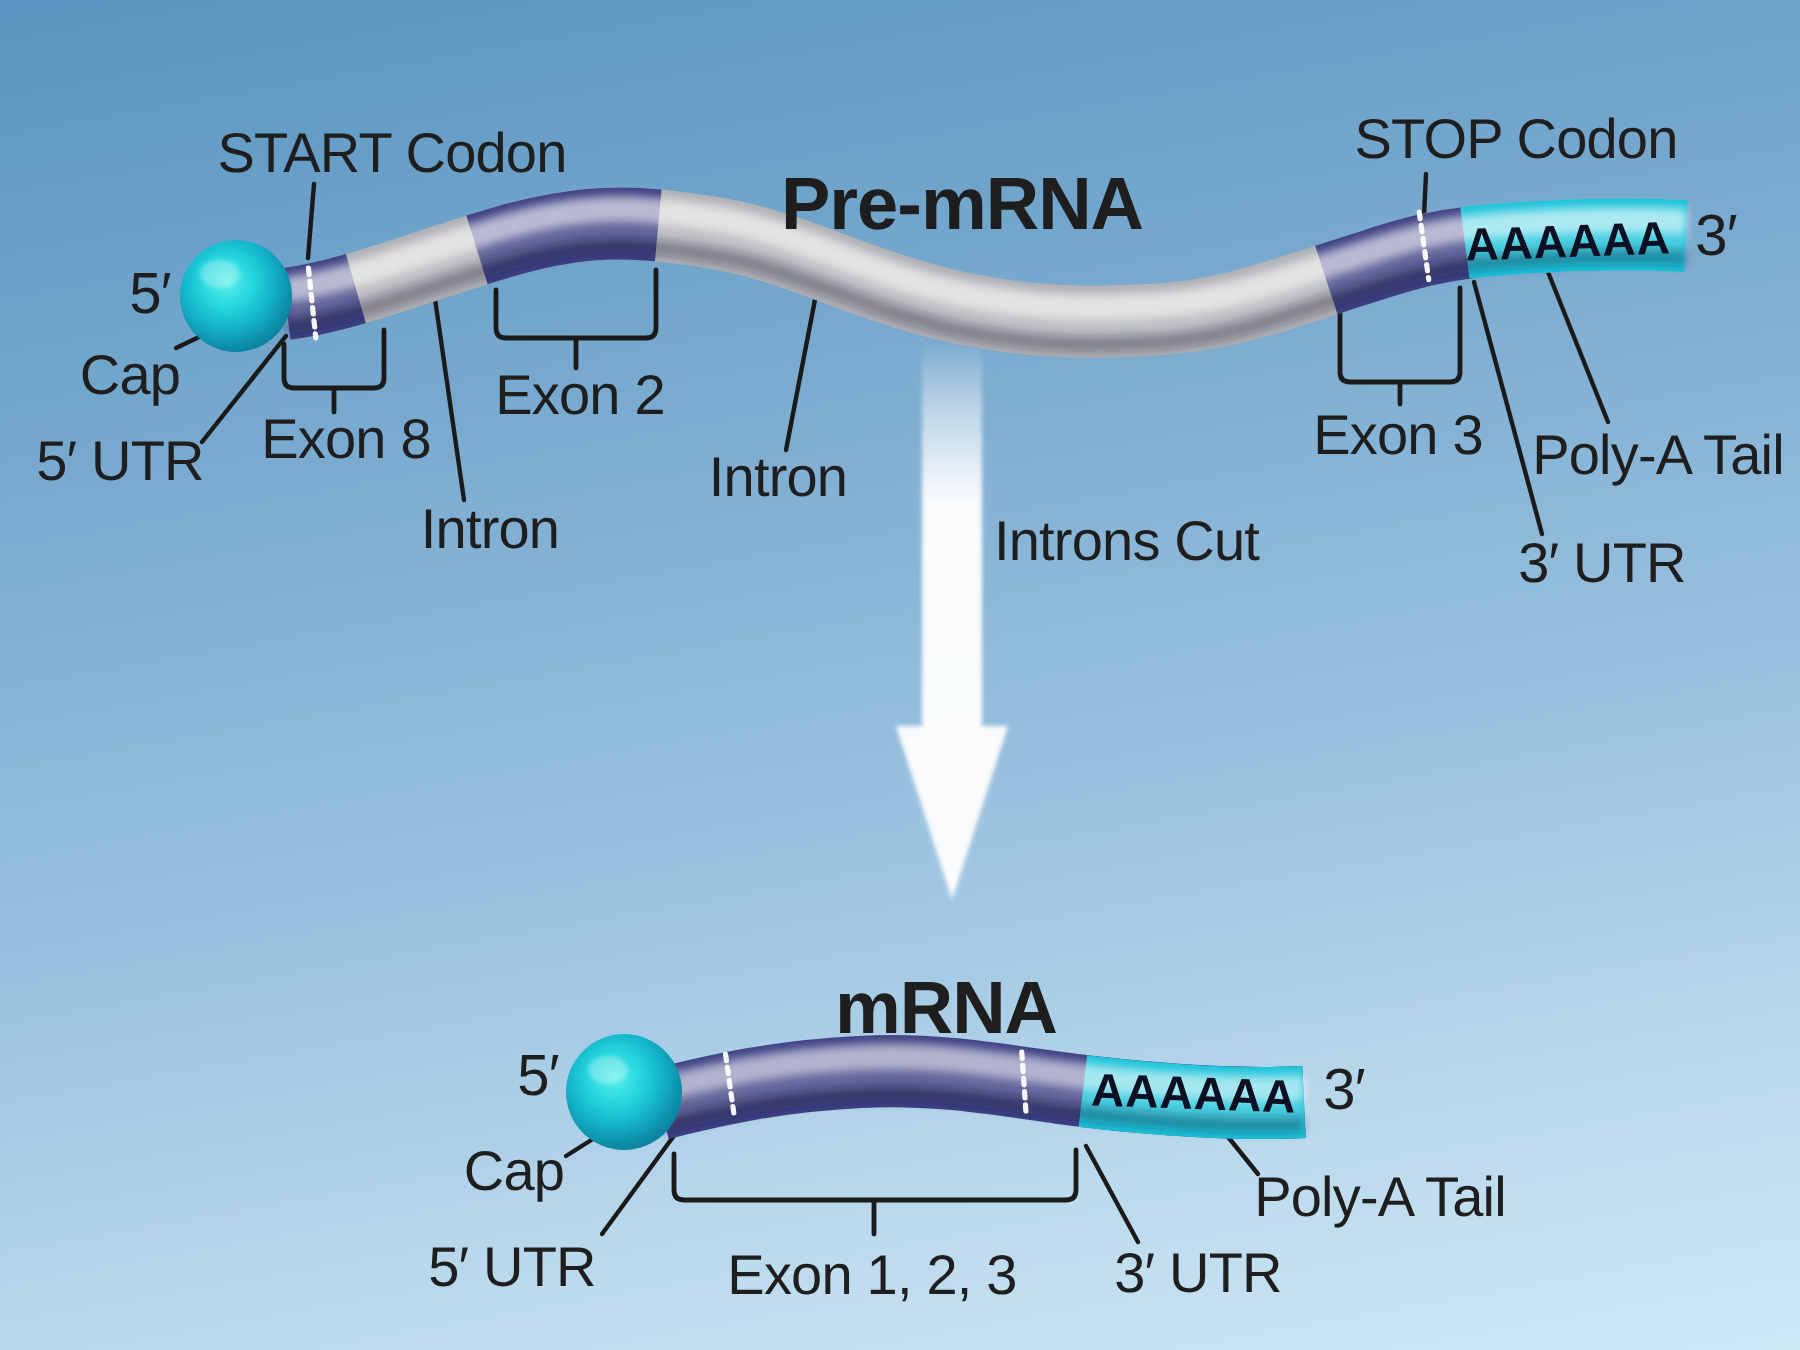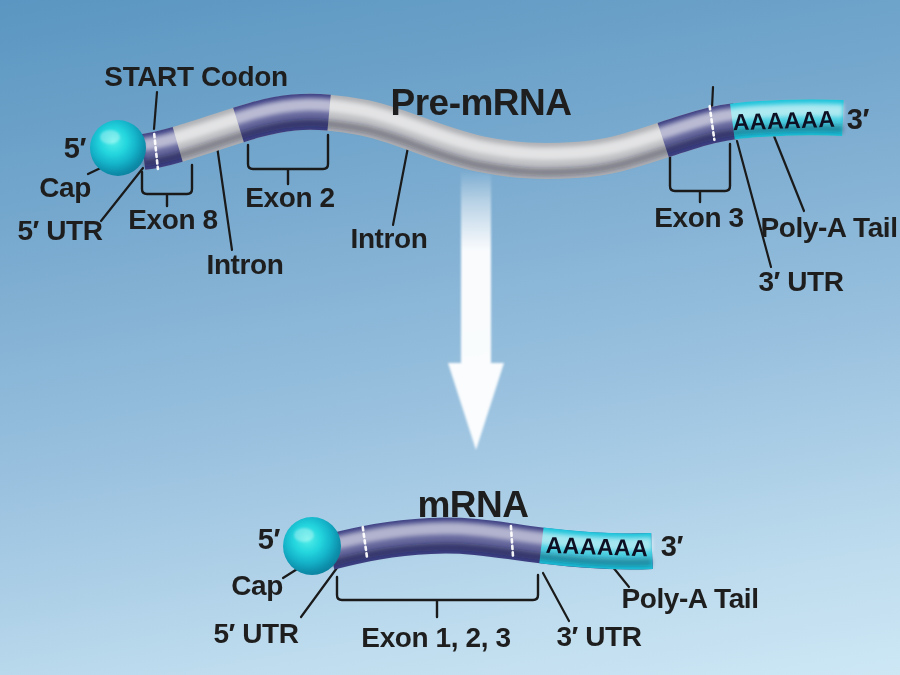--- a/index.html
+++ b/index.html
@@ -4,21 +4,21 @@
 <style>
   html,body{margin:0;padding:0;}
   .stage{
     position:relative;width:900px;height:675px;overflow:hidden;
     background:linear-gradient(170deg,var(--background_top,#5a96c1) 0%,#79aacf 30%,#9cc3e0 60%,#bedcee 85%,var(--background_bottom,#cde7f5) 100%);
     font-family:"Liberation Sans",sans-serif;
   }
   .art{position:absolute;left:0;top:0;}
   .lbl{
     position:absolute;transform:translate(-50%,-50%);
-    font-size:28px;font-weight:700;color:var(--text,#1e1e1e);
+    font-size:28px;font-weight:400;color:var(--text,#1e1e1e);
     white-space:nowrap;letter-spacing:-0.4px;line-height:1;
   }
   .lbl.left{transform:translate(0,-50%);}
   .title{font-size:37px;font-weight:700;letter-spacing:-0.5px;}
   .seq{font-size:23px;font-weight:700;letter-spacing:0.5px;color:#0c1022;}
   .prime{font-size:29px;}
   .leader{stroke:#1a1a1a;stroke-width:2.2;stroke-linecap:round;fill:none;}
   .bracket{stroke:#1a1a1a;stroke-width:2.4;stroke-linecap:round;fill:none;}
   .tube{fill:none;stroke-linecap:butt;}
   .seg-intron{stroke:var(--intron,#b0b1b5);}
@@ -99,33 +99,35 @@
       <use href="#mP" class="tube" stroke="#141a38" stroke-opacity="0.32" stroke-width="8" transform="translate(0,11)" filter="url(#b2)"></use>
       <line class="codon-dots" x1="365" y1="527" x2="365" y2="560" transform="rotate(-8 365 543)"></line>
       <line class="codon-dots" x1="512" y1="526" x2="512" y2="559" transform="rotate(-4 512 542)"></line>
       <circle cx="312" cy="546" r="29" fill="url(#ballG)"></circle>
       <ellipse cx="304" cy="535" rx="10" ry="7" fill="#ffffff" opacity="0.3" filter="url(#b1)"></ellipse>
     </g>
   </svg>
 
   <div class="lbl title" style="left:481px;top:58px;margin-top:44px;">Pre-mRNA</div>
   <div class="lbl" style="left:196px;top:77px;">START Codon</div>
+  <div class="lbl" style="left:758px;top:70px;">STOP Codon</div>
   <div class="lbl prime" style="left:75px;top:148px;">5′</div>
   <div class="lbl" style="left:65px;top:188px;">Cap</div>
   <div class="lbl" style="left:60px;top:231px;">5′ UTR</div>
   <div class="lbl" style="left:173px;top:220px;">Exon 8</div>
   <div class="lbl" style="left:245px;top:265px;">Intron</div>
   <div class="lbl" style="left:290px;top:198px;text-align:center;">Exon 2</div>
   <div class="lbl" style="left:389px;top:239px;">Intron</div>
   <div class="lbl" style="left:699px;top:218px;">Exon 3</div>
   <div class="lbl" style="left:801px;top:282px;">3′ UTR</div>
   <div class="lbl" style="left:829px;top:228px;">Poly-A Tail</div>
   <div class="lbl seq" style="left:784px;top:121px;transform:translate(-50%,-50%) rotate(-2deg);">AAAAAA</div>
   <div class="lbl prime" style="left:858px;top:119px;">3′</div>
 
+  <div class="lbl left" style="left:497px;top:271px;">Introns Cut</div>
 
   <div class="lbl title" style="left:473px;top:484px;margin-top:20px;">mRNA</div>
   <div class="lbl prime" style="left:269px;top:539px;">5′</div>
   <div class="lbl" style="left:257px;top:586px;">Cap</div>
   <div class="lbl" style="left:256px;top:634px;">5′ UTR</div>
   <div class="lbl" style="left:436px;top:638px;">Exon 1, 2, 3</div>
   <div class="lbl" style="left:599px;top:637px;">3′ UTR</div>
   <div class="lbl" style="left:690px;top:599px;">Poly-A Tail</div>
   <div class="lbl seq" style="left:597px;top:547px;transform:translate(-50%,-50%) rotate(2deg);">AAAAAA</div>
   <div class="lbl prime" style="left:672px;top:546px;">3′</div>

